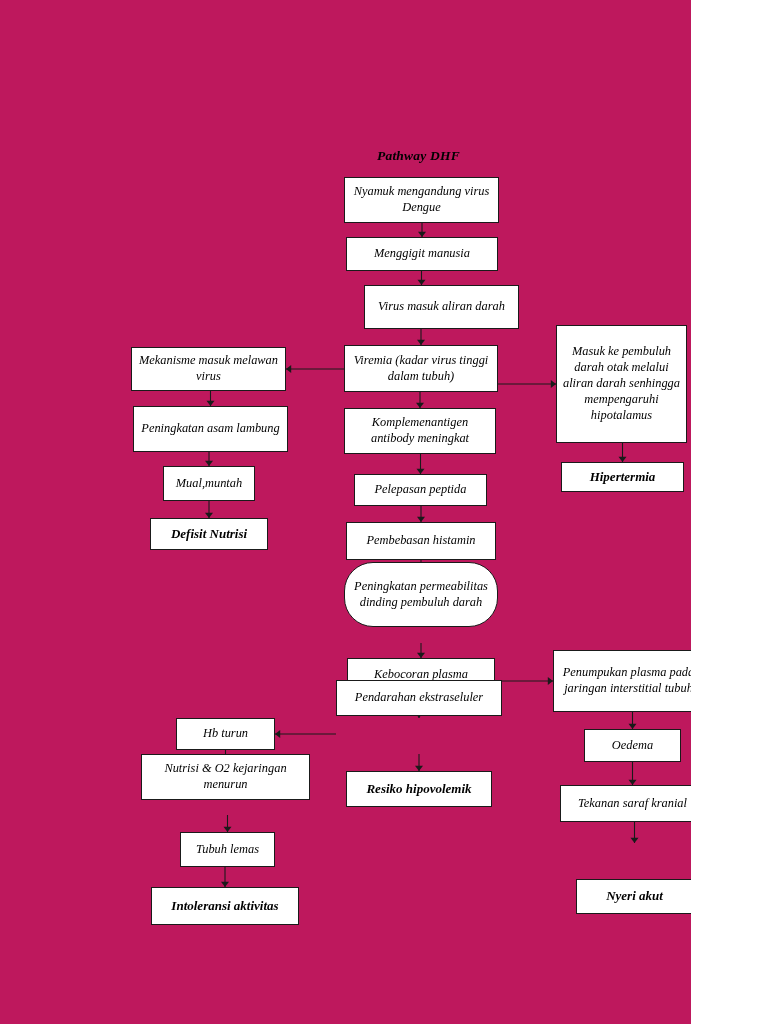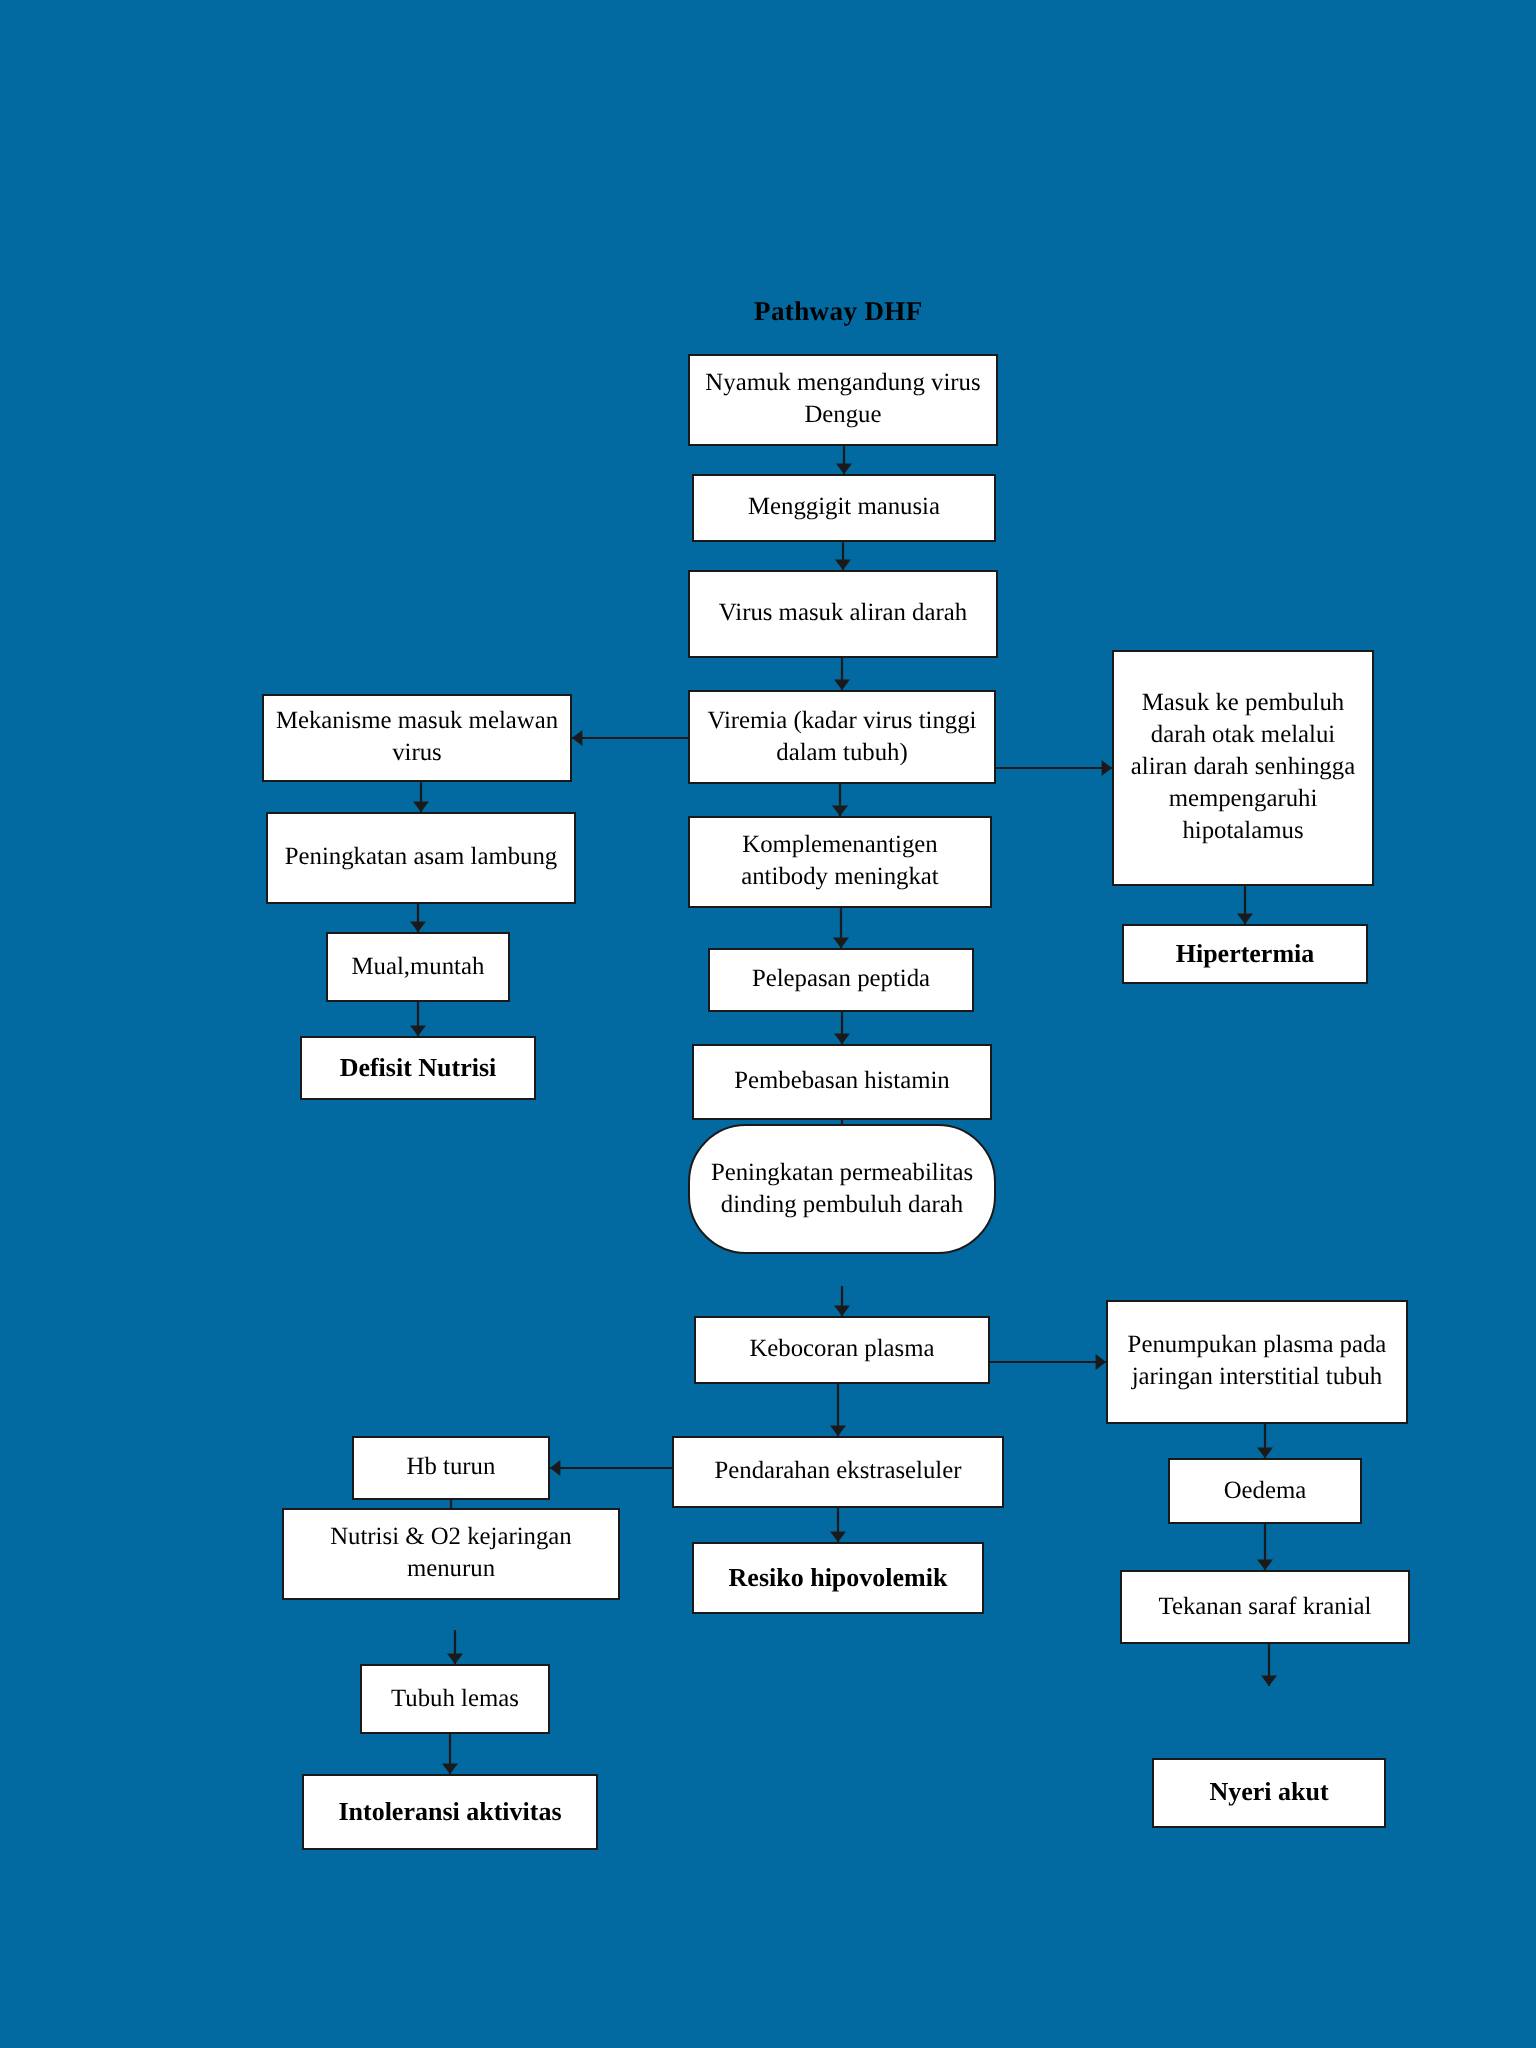--- a/index.html
+++ b/index.html
@@ -2,25 +2,26 @@
 <html><head>
 <meta charset="utf-8">
 <style>
   html, body {
     margin: 0;
     padding: 0;
     background: #ffffff;
   }
   #page {
     position: relative;
-    width: 768px;
+    width: 691px;
     height: 1024px;
-    background: #0369a1;
+    background: #be185d;
     overflow: hidden;
     font-family: "Liberation Serif", "DejaVu Serif", serif;
+    font-style: italic;
   }
   #edges {
     position: absolute;
     left: 0;
     top: 0;
     width: 768px;
     height: 1024px;
     pointer-events: none;
   }
   .title {
@@ -112,21 +113,21 @@
       <polygon points="221,881.8 229,881.8 225,887" fill="#1a1a1a"></polygon>
     </svg>
 
   <div id="nodes-layer">
       <div class="node" style="left: 344px; top: 177px; width: 155px; height: 46px;">
         <span>Nyamuk mengandung virus Dengue</span>
       </div>
       <div class="node" style="left: 346px; top: 237px; width: 152px; height: 34px;">
         <span>Menggigit manusia</span>
       </div>
-      <div class="node" style="left: 344px; top: 285px; width: 155px; height: 44px; align-items: center;">
+      <div class="node" style="left: 364px; top: 285px; width: 155px; height: 44px; align-items: center;">
         <span>Virus masuk aliran darah</span>
       </div>
       <div class="node" style="left: 344px; top: 345px; width: 154px; height: 47px;">
         <span>Viremia (kadar virus tinggi dalam tubuh)</span>
       </div>
       <div class="node" style="left: 131px; top: 347px; width: 155px; height: 44px;">
         <span>Mekanisme masuk melawan virus</span>
       </div>
       <div class="node" style="left: 133px; top: 406px; width: 155px; height: 46px;">
         <span>Peningkatan asam lambung</span>
@@ -163,21 +164,21 @@
       </div>
       <div class="node" style="left: 584px; top: 729px; width: 97px; height: 33px;">
         <span>Oedema</span>
       </div>
       <div class="node" style="left: 560px; top: 785px; width: 145px; height: 37px;">
         <span>Tekanan saraf kranial</span>
       </div>
       <div class="node bold" style="left: 576px; top: 843px; width: 117px; height: 35px; margin-top: 36px;">
         <span>Nyeri akut</span>
       </div>
-      <div class="node" style="left: 336px; top: 718px; width: 166px; height: 36px;">
+      <div class="node" style="left: 336px; top: 680px; width: 166px; height: 36px;">
         <span>Pendarahan ekstraseluler</span>
       </div>
       <div class="node bold" style="left: 346px; top: 771px; width: 146px; height: 36px;">
         <span>Resiko hipovolemik</span>
       </div>
       <div class="node" style="left: 176px; top: 718px; width: 99px; height: 32px;">
         <span>Hb turun</span>
       </div>
       <div class="node" style="left: 141px; top: 754px; width: 169px; height: 46px;">
         <span>Nutrisi &amp; O2 kejaringan menurun</span>

